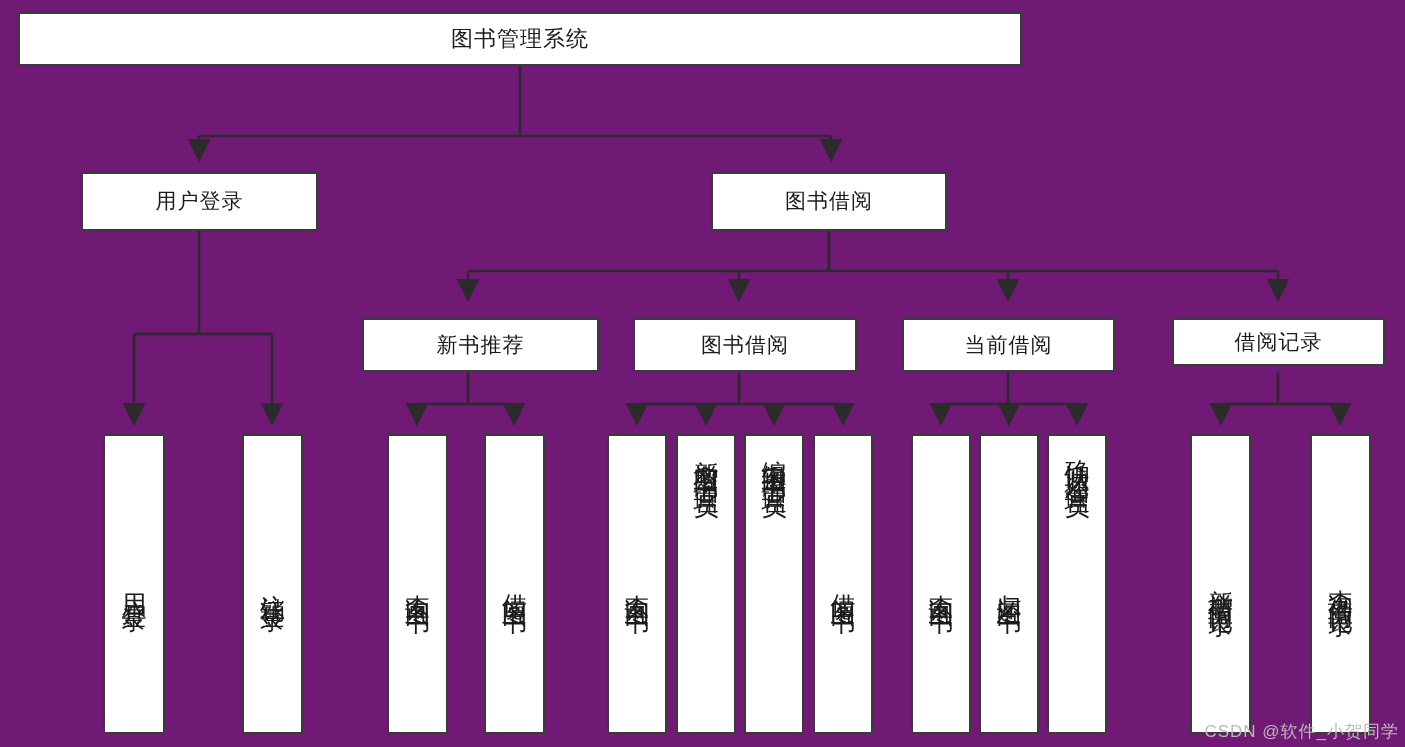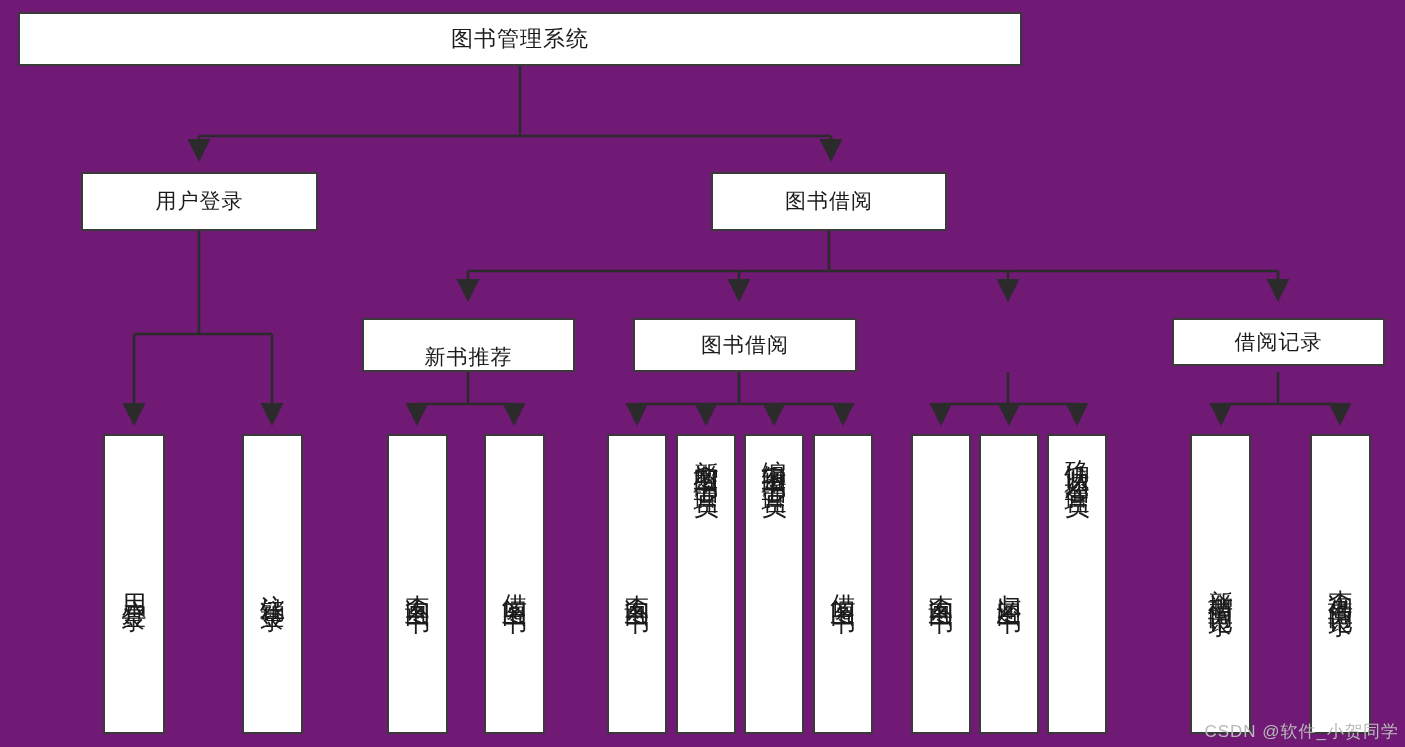--- a/index.html
+++ b/index.html
@@ -118,25 +118,28 @@
     <span class="lbl">图书管理系统</span>
   </div>
 
   <div class="node h-node" style="left:81px;top:172px;width:237px;height:59px;">
     <span class="lbl">用户登录</span>
   </div>
   <div class="node h-node" style="left:711px;top:172px;width:236px;height:59px;">
     <span class="lbl">图书借阅</span>
   </div>
 
-  <div class="node h-node" style="left:362px;top:318px;width:213px;height:54px;align-items:flex-end;">
+  <div class="node h-node" style="left:362px;top:318px;width:237px;height:54px;">
     <span class="lbl">新书推荐</span>
   </div>
   <div class="node h-node" style="left:633px;top:318px;width:224px;height:54px;">
     <span class="lbl">图书借阅</span>
+  </div>
+  <div class="node h-node" style="left:902px;top:318px;width:213px;height:54px;">
+    <span class="lbl">当前借阅</span>
   </div>
   <div class="node h-node" style="left:1172px;top:318px;width:213px;height:48px;">
     <span class="lbl">借阅记录</span>
   </div>
 
   <div class="node v-node mid" style="left:103px;top:434px;width:62px;height:300px;">
     <span class="lbl">用户登录</span>
   </div>
   <div class="node v-node mid" style="left:242px;top:434px;width:61px;height:300px;">
     <span class="lbl">注销登录</span>

